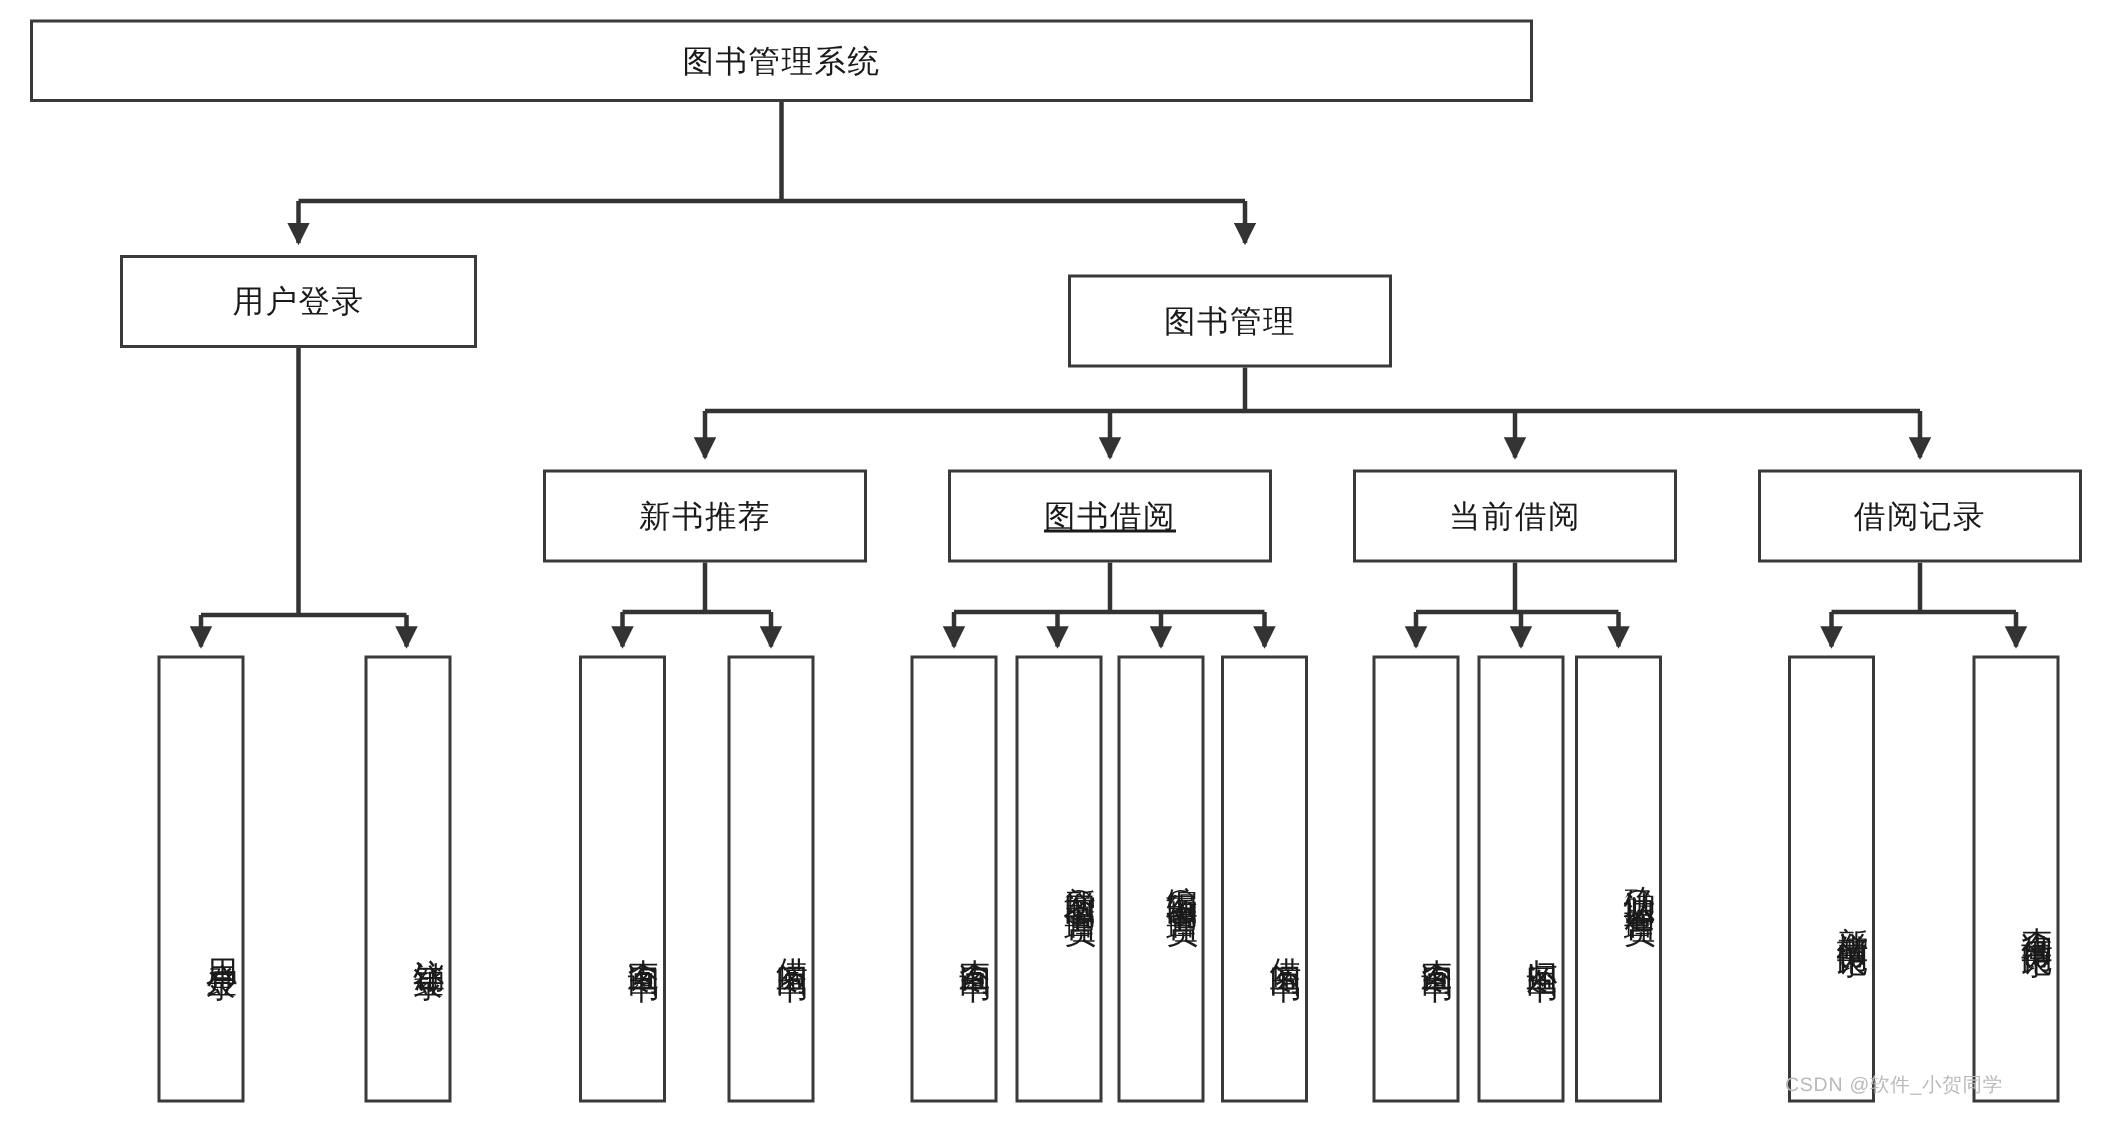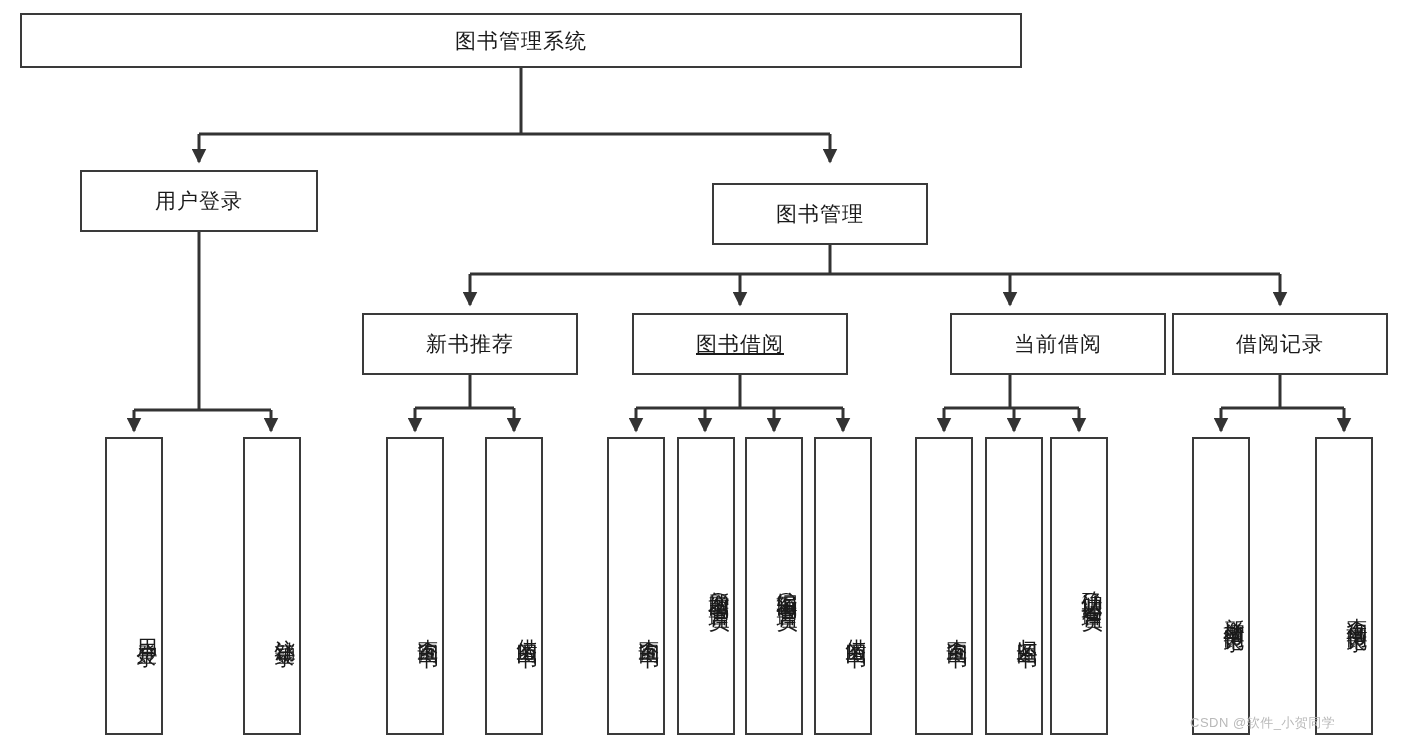--- a/index.html
+++ b/index.html
@@ -130,21 +130,21 @@
   <div class="node h" style="left:712px; top:170px; width:216px; height:62px;margin-top:13px;">
     <span class="label">图书管理</span>
   </div>
 
   <div class="node h" style="left:362px; top:313px; width:216px; height:62px;">
     <span class="label">新书推荐</span>
   </div>
   <div class="node h" style="left:632px; top:313px; width:216px; height:62px;text-decoration:underline;">
     <span class="label">图书借阅</span>
   </div>
-  <div class="node h" style="left:902px; top:313px; width:216px; height:62px;margin-left:48px;">
+  <div class="node h" style="left:902px; top:313px; width:216px; height:62px;">
     <span class="label">当前借阅</span>
   </div>
   <div class="node h" style="left:1172px; top:313px; width:216px; height:62px;">
     <span class="label">借阅记录</span>
   </div>
 
   <div class="node v" style="left:105px; top:437px; width:58px; height:298px; padding-top:84px;">
     <span class="label">用户登录</span>
   </div>
   <div class="node v" style="left:243px; top:437px; width:58px; height:298px; padding-top:84px;">

